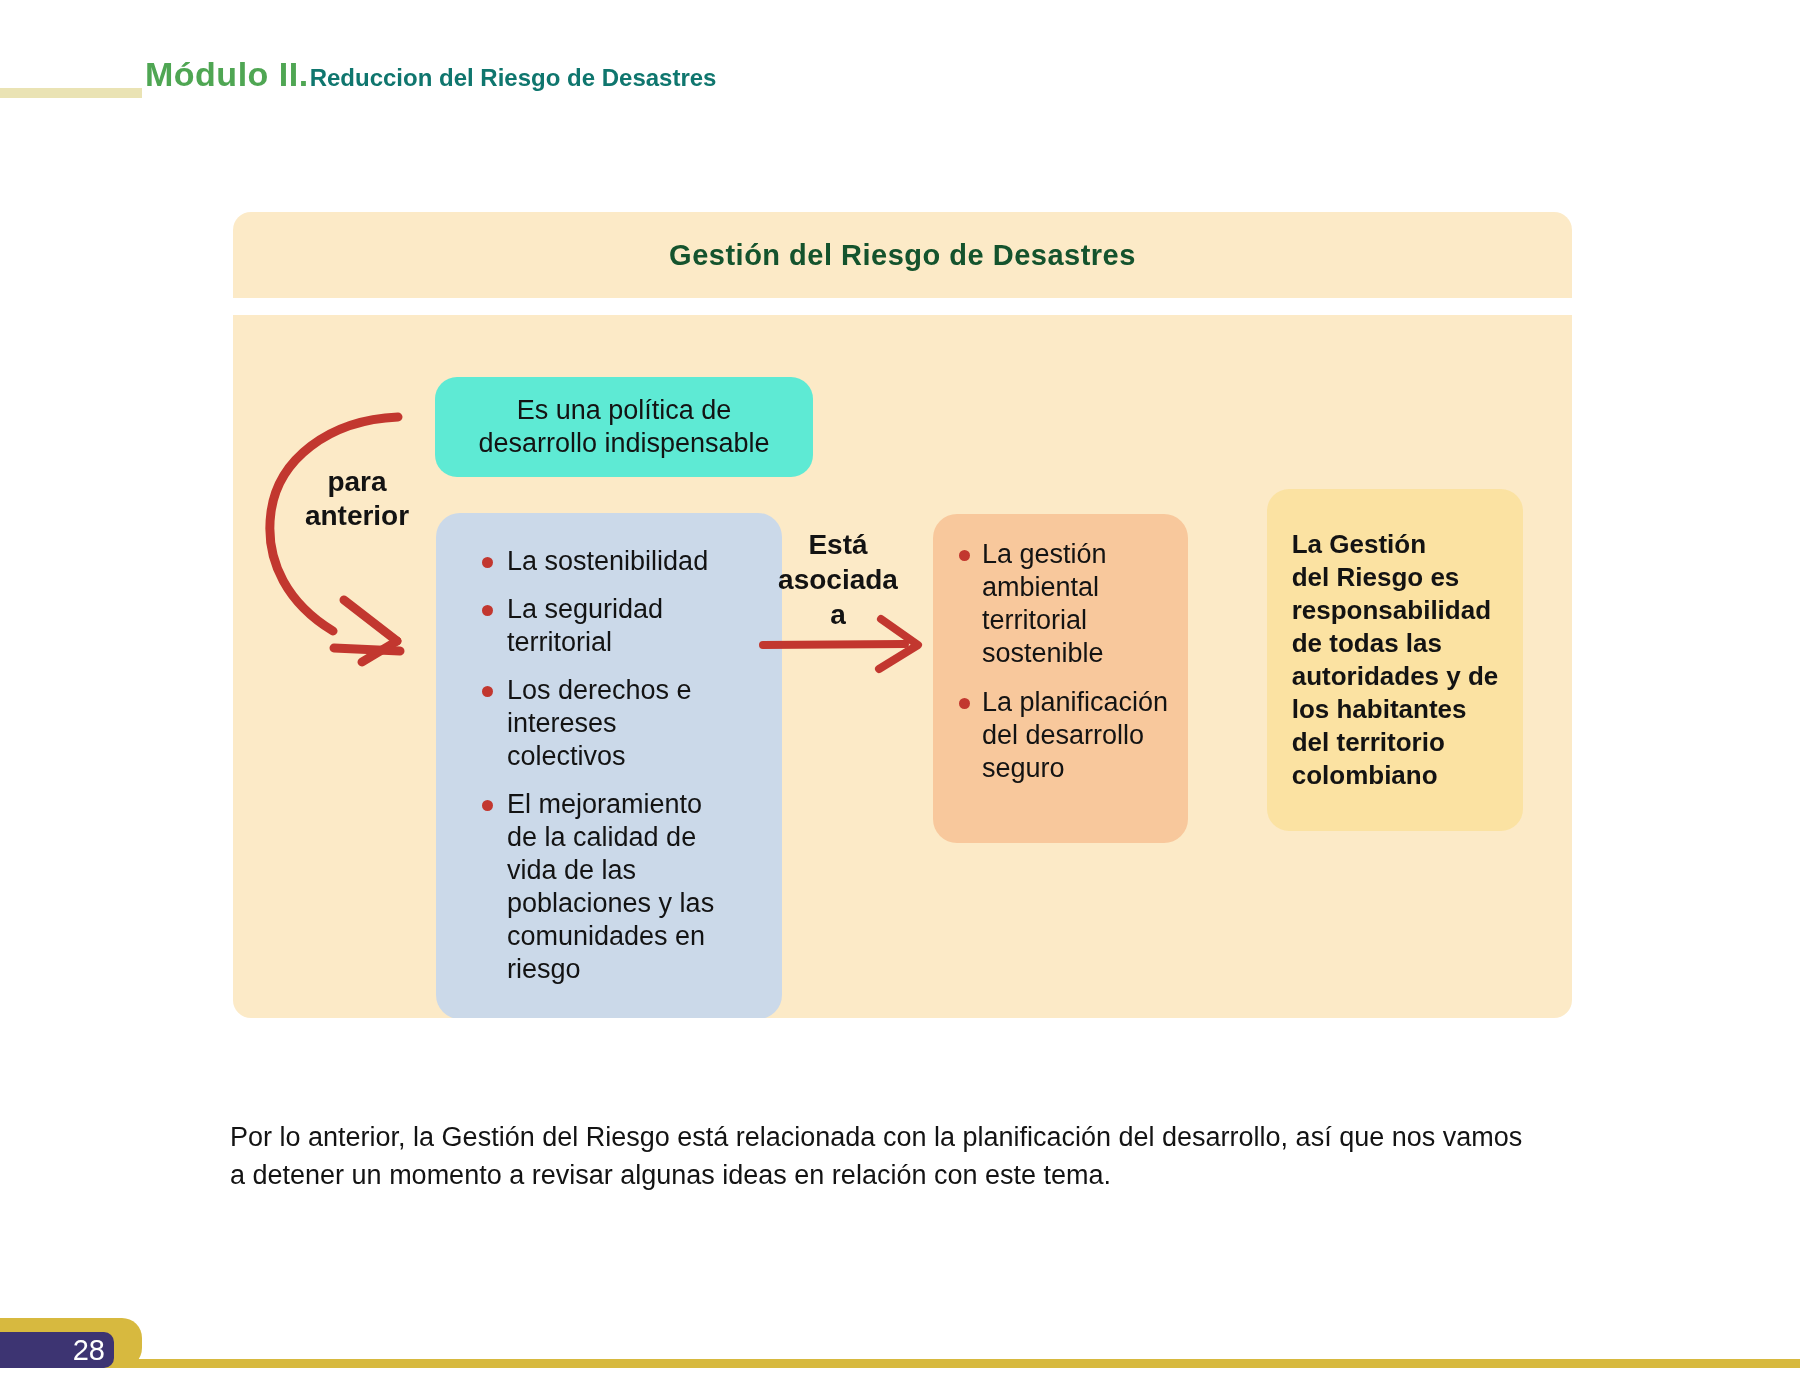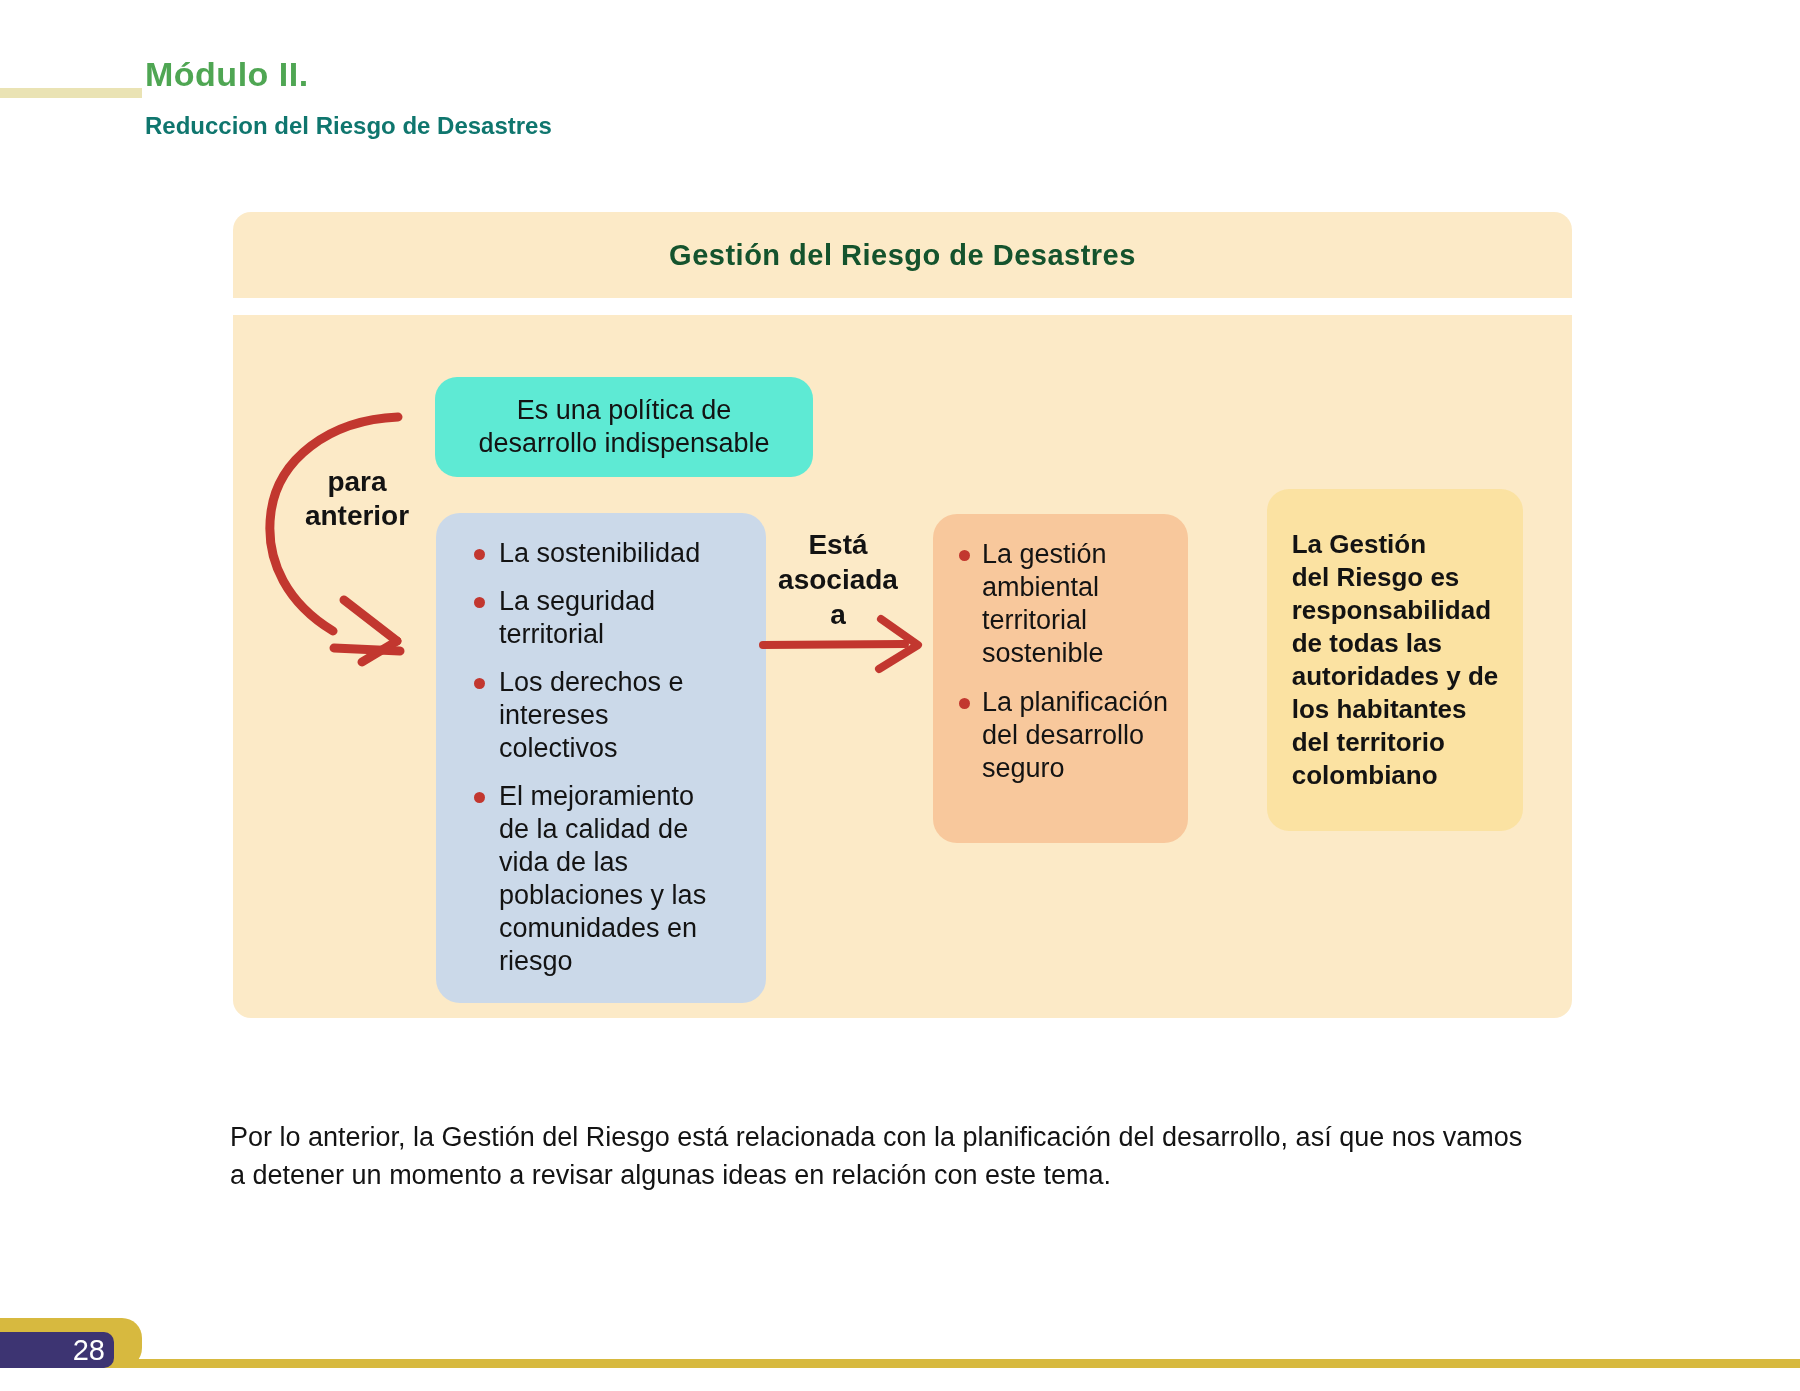--- a/index.html
+++ b/index.html
@@ -2,39 +2,39 @@
 <html><head>
 <meta charset="utf-8">
 <style>
   html,body{margin:0;padding:0;background:#ffffff;}
   .page{
     position:relative;width:1800px;height:1391px;background:#ffffff;overflow:hidden;
     font-family:"Liberation Sans","DejaVu Sans",sans-serif;color:#131313;
   }
   
   .header-rule{position:absolute;left:0;top:88px;width:142px;height:10px;background:#EAE3B4;}
-  .header{position:absolute;left:145px;top:55px;display:flex;align-items:baseline;gap:18px;flex-direction:column;}
+  .header{position:absolute;left:145px;top:55px;display:flex;align-items:baseline;gap:1px;}
   .module-title{font-size:34px;font-weight:bold;color:#4FA653;letter-spacing:0.5px;}
   .module-subtitle{font-size:24px;font-weight:bold;color:#0f766e;}
   
   .diagram{position:absolute;left:233px;top:212px;width:1339px;height:806px;border-radius:18px;overflow:hidden;}
   .title-bar{height:86px;background:#FCEAC7;display:flex;align-items:center;justify-content:center;}
   .title-bar span{font-size:29px;font-weight:bold;color:#14532d;letter-spacing:0.5px;}
   .panel-gap{height:17px;background:#ffffff;}
   .panel-body{position:relative;height:703px;background:#FCEAC7;}
   .round-box{position:absolute;border-radius:22px;}
   .policy-box{left:202px;top:62px;width:378px;height:100px;background:#5eead4;
     display:flex;align-items:center;justify-content:center;text-align:center;
     font-size:27px;line-height:33px;white-space:pre-line;}
   .para-label{position:absolute;left:48px;top:150px;width:152px;text-align:center;
     font-size:28px;line-height:34px;font-weight:bold;}
   .asociada-label{position:absolute;left:540px;top:212px;width:130px;text-align:center;
     font-size:28px;line-height:35px;font-weight:bold;}
   .list-box{position:absolute;border-radius:24px;}
-  .asegurar-box{left:203px;top:198px;width:322px;height:482px;background:#CBD9E9;padding:4px;}
+  .asegurar-box{left:203px;top:198px;width:322px;height:482px;background:#CBD9E9;padding:12px;}
   .asociada-box{left:700px;top:199px;width:255px;height:329px;background:#F8C89C;}
   .list-box ul{list-style:none;margin:0;padding:20px 18px 16px 34px;}
   .asociada-box ul{padding:24px 10px 16px 26px;}
   .list-box li{display:flex;gap:14px;margin-bottom:15px;font-size:27px;line-height:33px;}
   .asociada-box li{gap:12px;margin-bottom:16px;}
   .dot{flex:0 0 auto;width:11px;height:11px;border-radius:50%;background:#C2372F;margin-top:12px;}
   .li-text{max-width:228px;}
   .asociada-box .li-text{max-width:198px;}
   .resp-box{left:1034px;top:174px;width:256px;height:342px;background:#FBE2A2;
     display:flex;align-items:center;justify-content:center;text-align:left;

